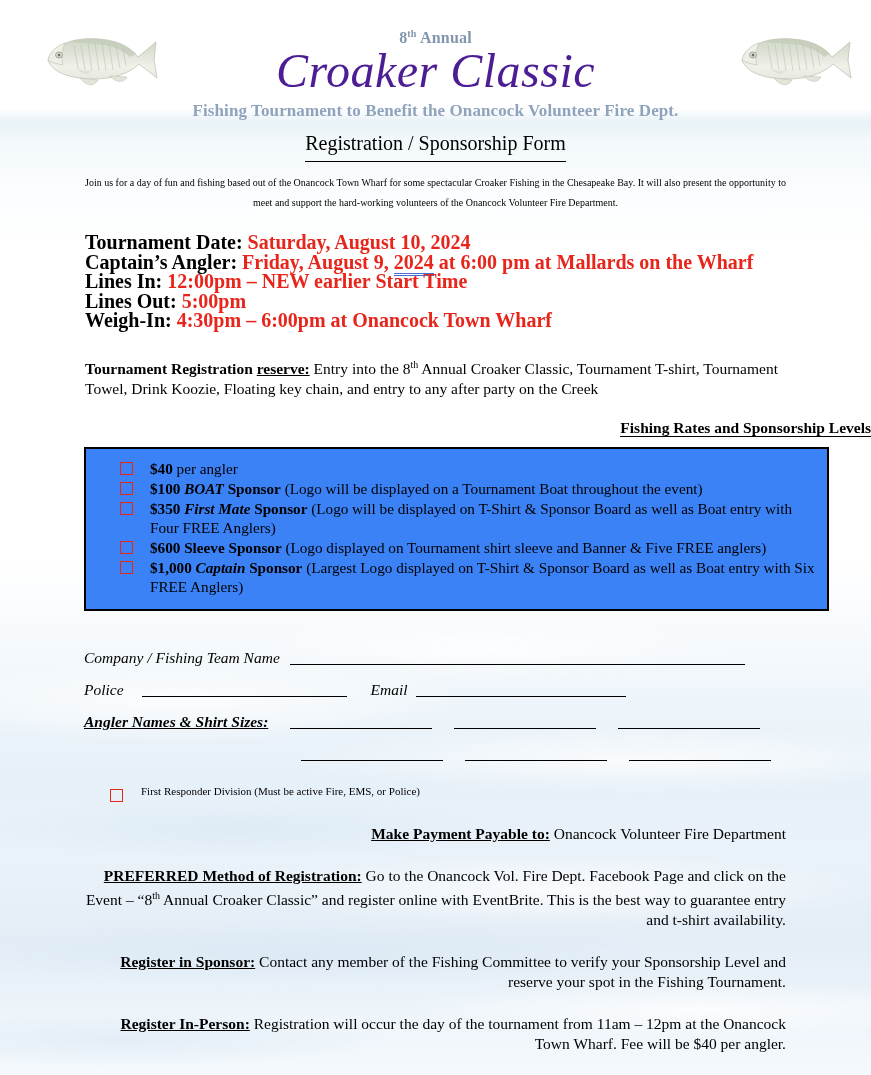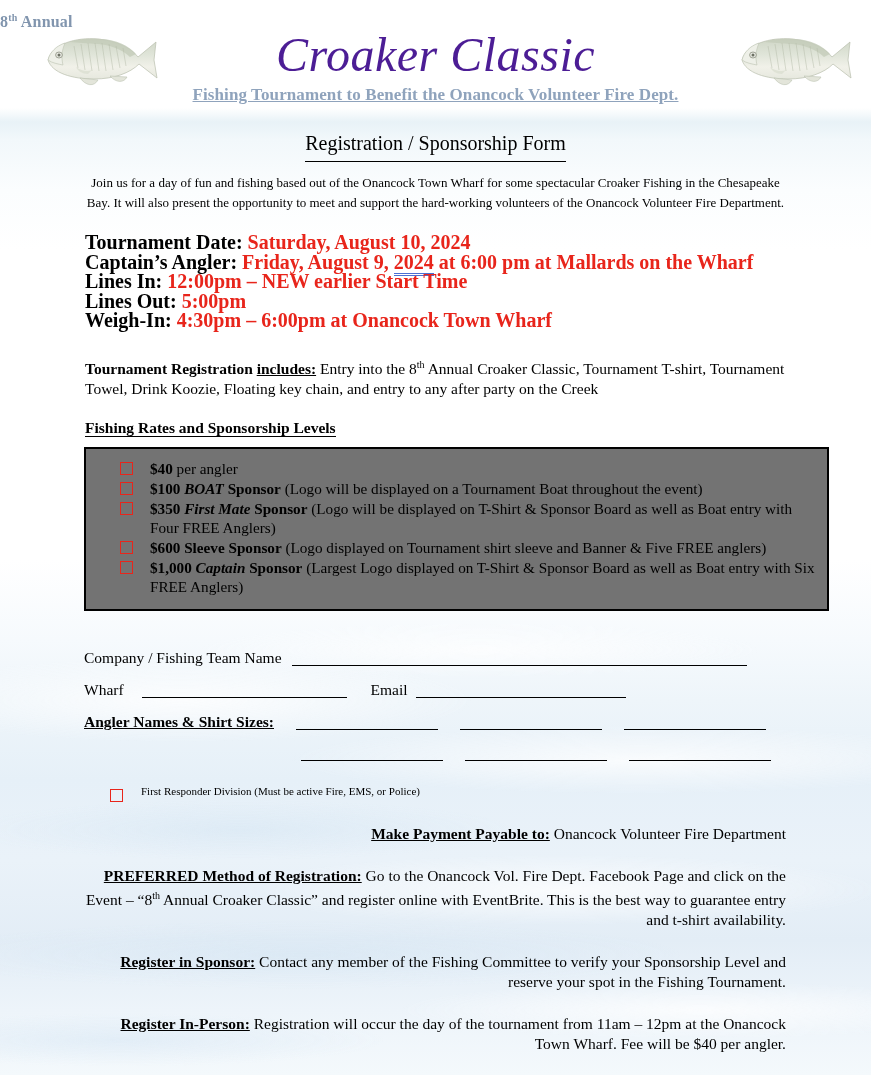--- a/index.html
+++ b/index.html
@@ -40,76 +40,76 @@
       radial-gradient(ellipse 430px 40px at 700px 1010px, rgba(255,255,255,.9), rgba(255,255,255,0) 70%),
       radial-gradient(ellipse 360px 36px at 120px 1040px, rgba(208,226,242,.5), rgba(255,255,255,0) 74%),
       radial-gradient(ellipse 400px 38px at 480px 650px, rgba(255,255,255,.85), rgba(255,255,255,0) 70%);
     pointer-events:none;
   }
   #page{position:absolute;inset:0;z-index:3;}
 
   
   .header{position:relative;height:118px;}
   .annual{
-    font-weight:bold;font-size:16px;color:#8195ae;
-    padding-top:12px;letter-spacing:.2px;
+    text-align:center;font-weight:bold;font-size:16px;color:#8195ae;
+    padding-top:28px;letter-spacing:.2px;
   }
   .annual sup{font-size:10px;vertical-align:super;}
   .bigtitle{
     text-align:center;font-style:italic;font-weight:normal;
     font-size:48px;line-height:52px;color:#4c1d95;
     font-family:"Liberation Serif","DejaVu Serif",serif;
     margin-top:-2px;letter-spacing:.5px;
   }
   .subtitle{
     text-align:center;font-weight:bold;font-size:17px;color:#8fa3bc;
-    margin-top:4px;letter-spacing:.1px;text-decoration:underline;
+    margin-top:4px;letter-spacing:.1px;
   }
   .fish{position:absolute;top:26px;width:150px;height:62px;}
   .fish.left{left:18px;}
   .fish.right{left:712px;}
 
   
   .formtitle{
     text-align:center;font-size:20px;margin-top:14px;
   }
   .formtitle span{border-bottom:1px solid #000;padding-bottom:7px;}
   .intro{
-    margin:18px 85px 0 85px;text-align:center;font-size:13px;line-height:20px;
+    margin:18px 85px 0 85px;text-align:center;font-size:10px;line-height:20px;
   }
   .details{margin:20px 0 0 85px;font-size:20px;line-height:19.5px;}
   .details .lbl{font-weight:bold;}
   .details .val{font-weight:bold;color:#e8251b;}
   .gram{border-bottom:3px double #4a6fd4;}
   .incl{margin:24px 85px 0 85px;font-size:15.5px;line-height:20px;}
   .incl b{font-weight:bold;}
   .u{text-decoration:underline;}
-  .secthead{margin:20px 0 8px 85px;font-size:15.5px;font-weight:bold;}
+  .secthead{margin:20px 0 8px 85px;font-size:15.5px;font-weight:bold;text-align:right;}
   .secthead span{border-bottom:1px solid #000;}
 
   
   .sponsorbox{
-    margin:10px 42px 0 84px;border:2px solid #000;background:#737373;
+    margin:10px 42px 0 84px;border:2px solid #000;background:#3b82f6;
     padding:10px 10px 12px 10px;
   }
   .sponsorbox ul{list-style:none;margin:0;padding:0;}
   .sponsorbox li{
     display:flex;align-items:flex-start;font-size:15.2px;line-height:19px;margin-bottom:1px;
   }
   .cbox{
     flex:0 0 auto;width:11px;height:11px;border:1.6px solid #e8251b;
     margin:3px 17px 0 24px;background:transparent;
   }
   .sponsorbox .txt{flex:1;}
   .sponsorbox b{font-weight:bold;}
   .sponsorbox i{font-style:italic;font-weight:bold;}
 
   
   .fields{margin:38px 0 0 84px;font-size:15.5px;}
-  .frow{display:flex;align-items:center;margin-bottom:14px;}
+  .frow{display:flex;align-items:flex-start;margin-bottom:14px;font-style:italic;}
   .frow .flabel{white-space:nowrap;}
   .line{border-bottom:1.3px solid #000;height:15px;}
   .l-company{width:455px;margin-left:10px;}
   .l-phone{width:205px;margin-left:18px;}
   .l-email{width:210px;margin-left:8px;}
   .angler-label{font-weight:bold;text-decoration:underline;white-space:nowrap;}
   .l-ang{width:142px;margin-left:22px;}
   .angrow2{margin-left:195px;}
 
   .frdiv{display:flex;align-items:flex-start;margin:24px 0 0 110px;font-size:11px;}
@@ -212,21 +212,21 @@
     <div>
       <span class="lbl">Lines Out:</span>
       <span class="val">5:00pm</span>
     </div>
     <div>
       <span class="lbl">Weigh-In:</span>
       <span class="val">4:30pm – 6:00pm at Onancock Town Wharf</span>
     </div>
   </div>
 
-  <div class="incl"><b>Tournament Registration </b><b class="u">includes:</b><span> Entry into the 8</span><sup class="ord">th</sup><span> Annual Croaker Classic, Tournament T-shirt, Tournament Towel, Drink Koozie, Floating key chain, and entry to any after party on the Creek</span></div>
+  <div class="incl"><b>Tournament Registration </b><b class="u">reserve:</b><span> Entry into the 8</span><sup class="ord">th</sup><span> Annual Croaker Classic, Tournament T-shirt, Tournament Towel, Drink Koozie, Floating key chain, and entry to any after party on the Creek</span></div>
 
   <div class="secthead"><span>Fishing Rates and Sponsorship Levels</span></div>
 
   <div class="sponsorbox">
     <ul>
       <li>
         <span class="cbox"></span>
         <span class="txt"><b>$40</b><span> per angler</span></span>
       </li>
       <li>
@@ -247,21 +247,21 @@
       </li>
     </ul>
   </div>
 
   <div class="fields">
     <div class="frow">
       <span class="flabel">Company / Fishing Team Name</span>
       <span class="line l-company"></span>
     </div>
     <div class="frow">
-      <span class="flabel">Wharf</span>
+      <span class="flabel">Police</span>
       <span class="line l-phone"></span>
       <span class="flabel" style="margin-left:24px;">Email</span>
       <span class="line l-email"></span>
     </div>
     <div class="frow">
       <span class="angler-label">Angler Names &amp; Shirt Sizes:</span>
       <span class="line l-ang"></span>
       <span class="line l-ang"></span>
       <span class="line l-ang"></span>
     </div>

